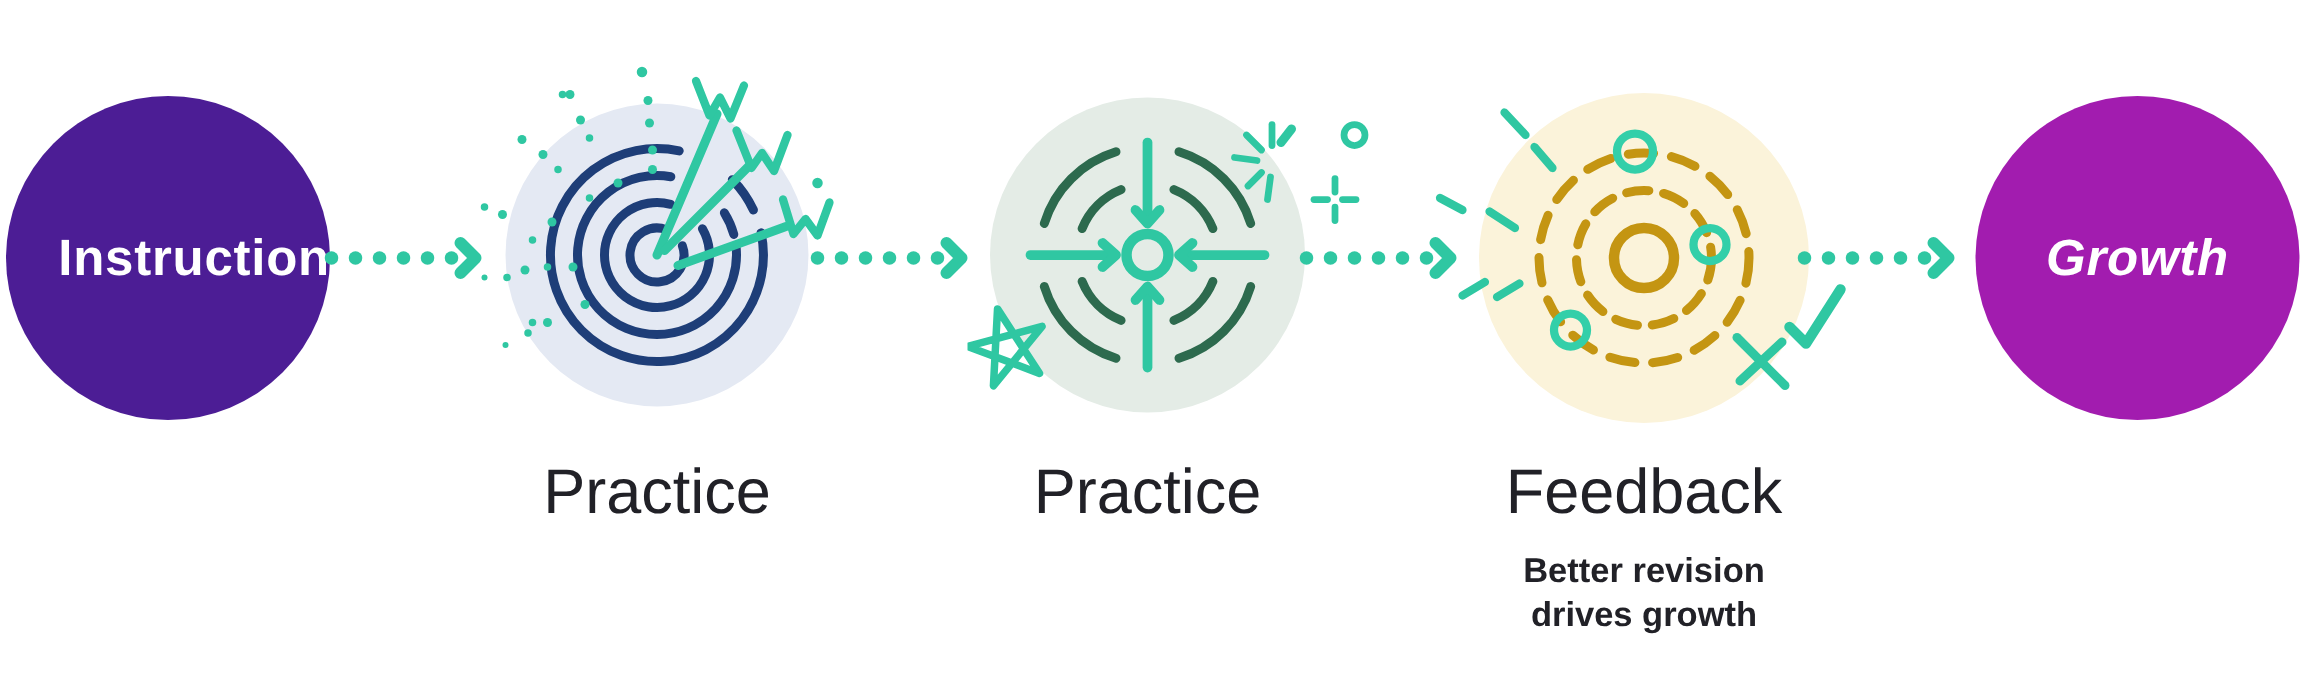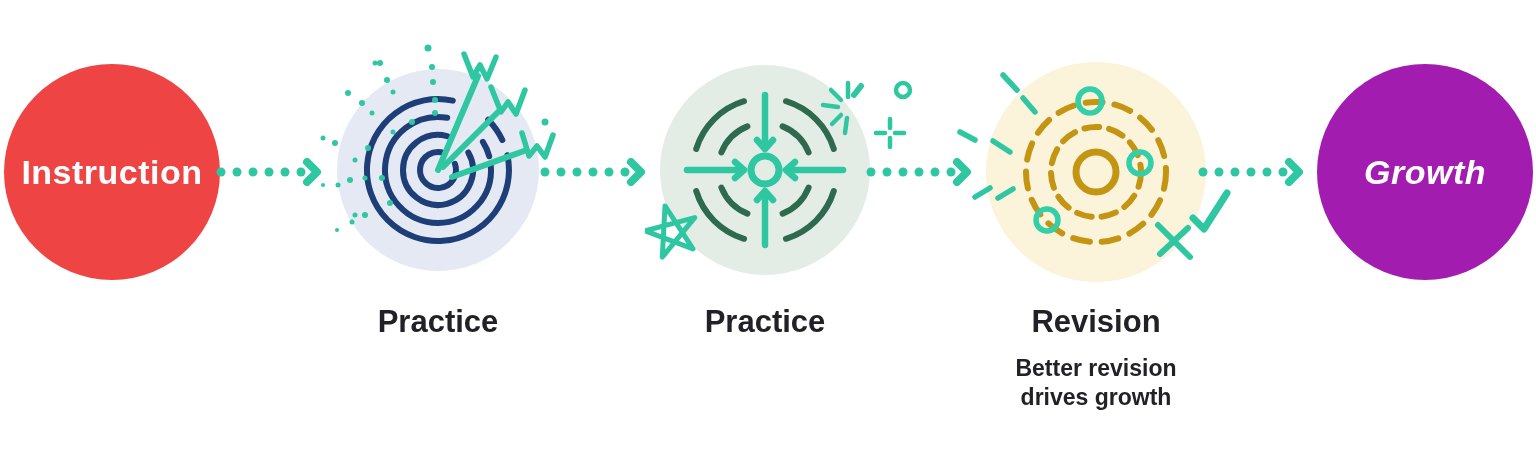--- a/index.html
+++ b/index.html
@@ -8,41 +8,41 @@
     width:1536px;height:457px;
     background:#ffffff;
     font-family:"Liberation Sans","DejaVu Sans",sans-serif;
     overflow:hidden;
   }
   .node-circle{
     position:absolute;
     width:216px;height:216px;border-radius:50%;
     display:flex;align-items:center;justify-content:center;
   }
-  .node-instruction{left:4px;top:64px;background:#ef4444;}
+  .node-instruction{left:4px;top:64px;background:#4c1d95;justify-content:flex-end;}
   .node-growth{left:1317px;top:64px;background:#a21caf;font-style:italic;}
   .circle-label{
     color:#ffffff;font-size:34px;font-weight:700;letter-spacing:.5px;
   }
   .icon-svg{position:absolute;}
   .practice-svg{left:315px;top:30px;}
   .feedback-svg{left:645px;top:45px;}
   .revision-svg{left:955px;top:40px;}
   .arrow-svg{position:absolute;top:158px;}
   .arrow-1{left:214px;}
   .arrow-2{left:538px;}
   .arrow-3{left:864px;}
   .arrow-4{left:1196px;}
   .step-label{
     position:absolute;top:304px;width:360px;text-align:center;color:#212127;
   }
   .label-practice{left:258px;}
   .label-feedback{left:585px;}
   .label-revision{left:916px;}
-  .step-title{font-size:31px;font-weight:700;}
+  .step-title{font-size:42px;font-weight:400;}
   .step-desc{
     margin-top:14px;font-size:23px;font-weight:700;line-height:1.26;
     white-space:pre-line;
   }
 </style>
 </head>
 <body>
 
 <div class="canvas">
 
@@ -221,18 +221,18 @@
     <span class="circle-label">Growth</span>
   </div>
 
   <div class="step-label label-practice">
     <div class="step-title">Practice</div>
   </div>
   <div class="step-label label-feedback">
     <div class="step-title">Practice</div>
   </div>
   <div class="step-label label-revision">
-    <div class="step-title">Revision</div>
+    <div class="step-title">Feedback</div>
     <div class="step-desc">Better revision
 drives growth</div>
   </div>
 
 </div>
 
 </body></html>

